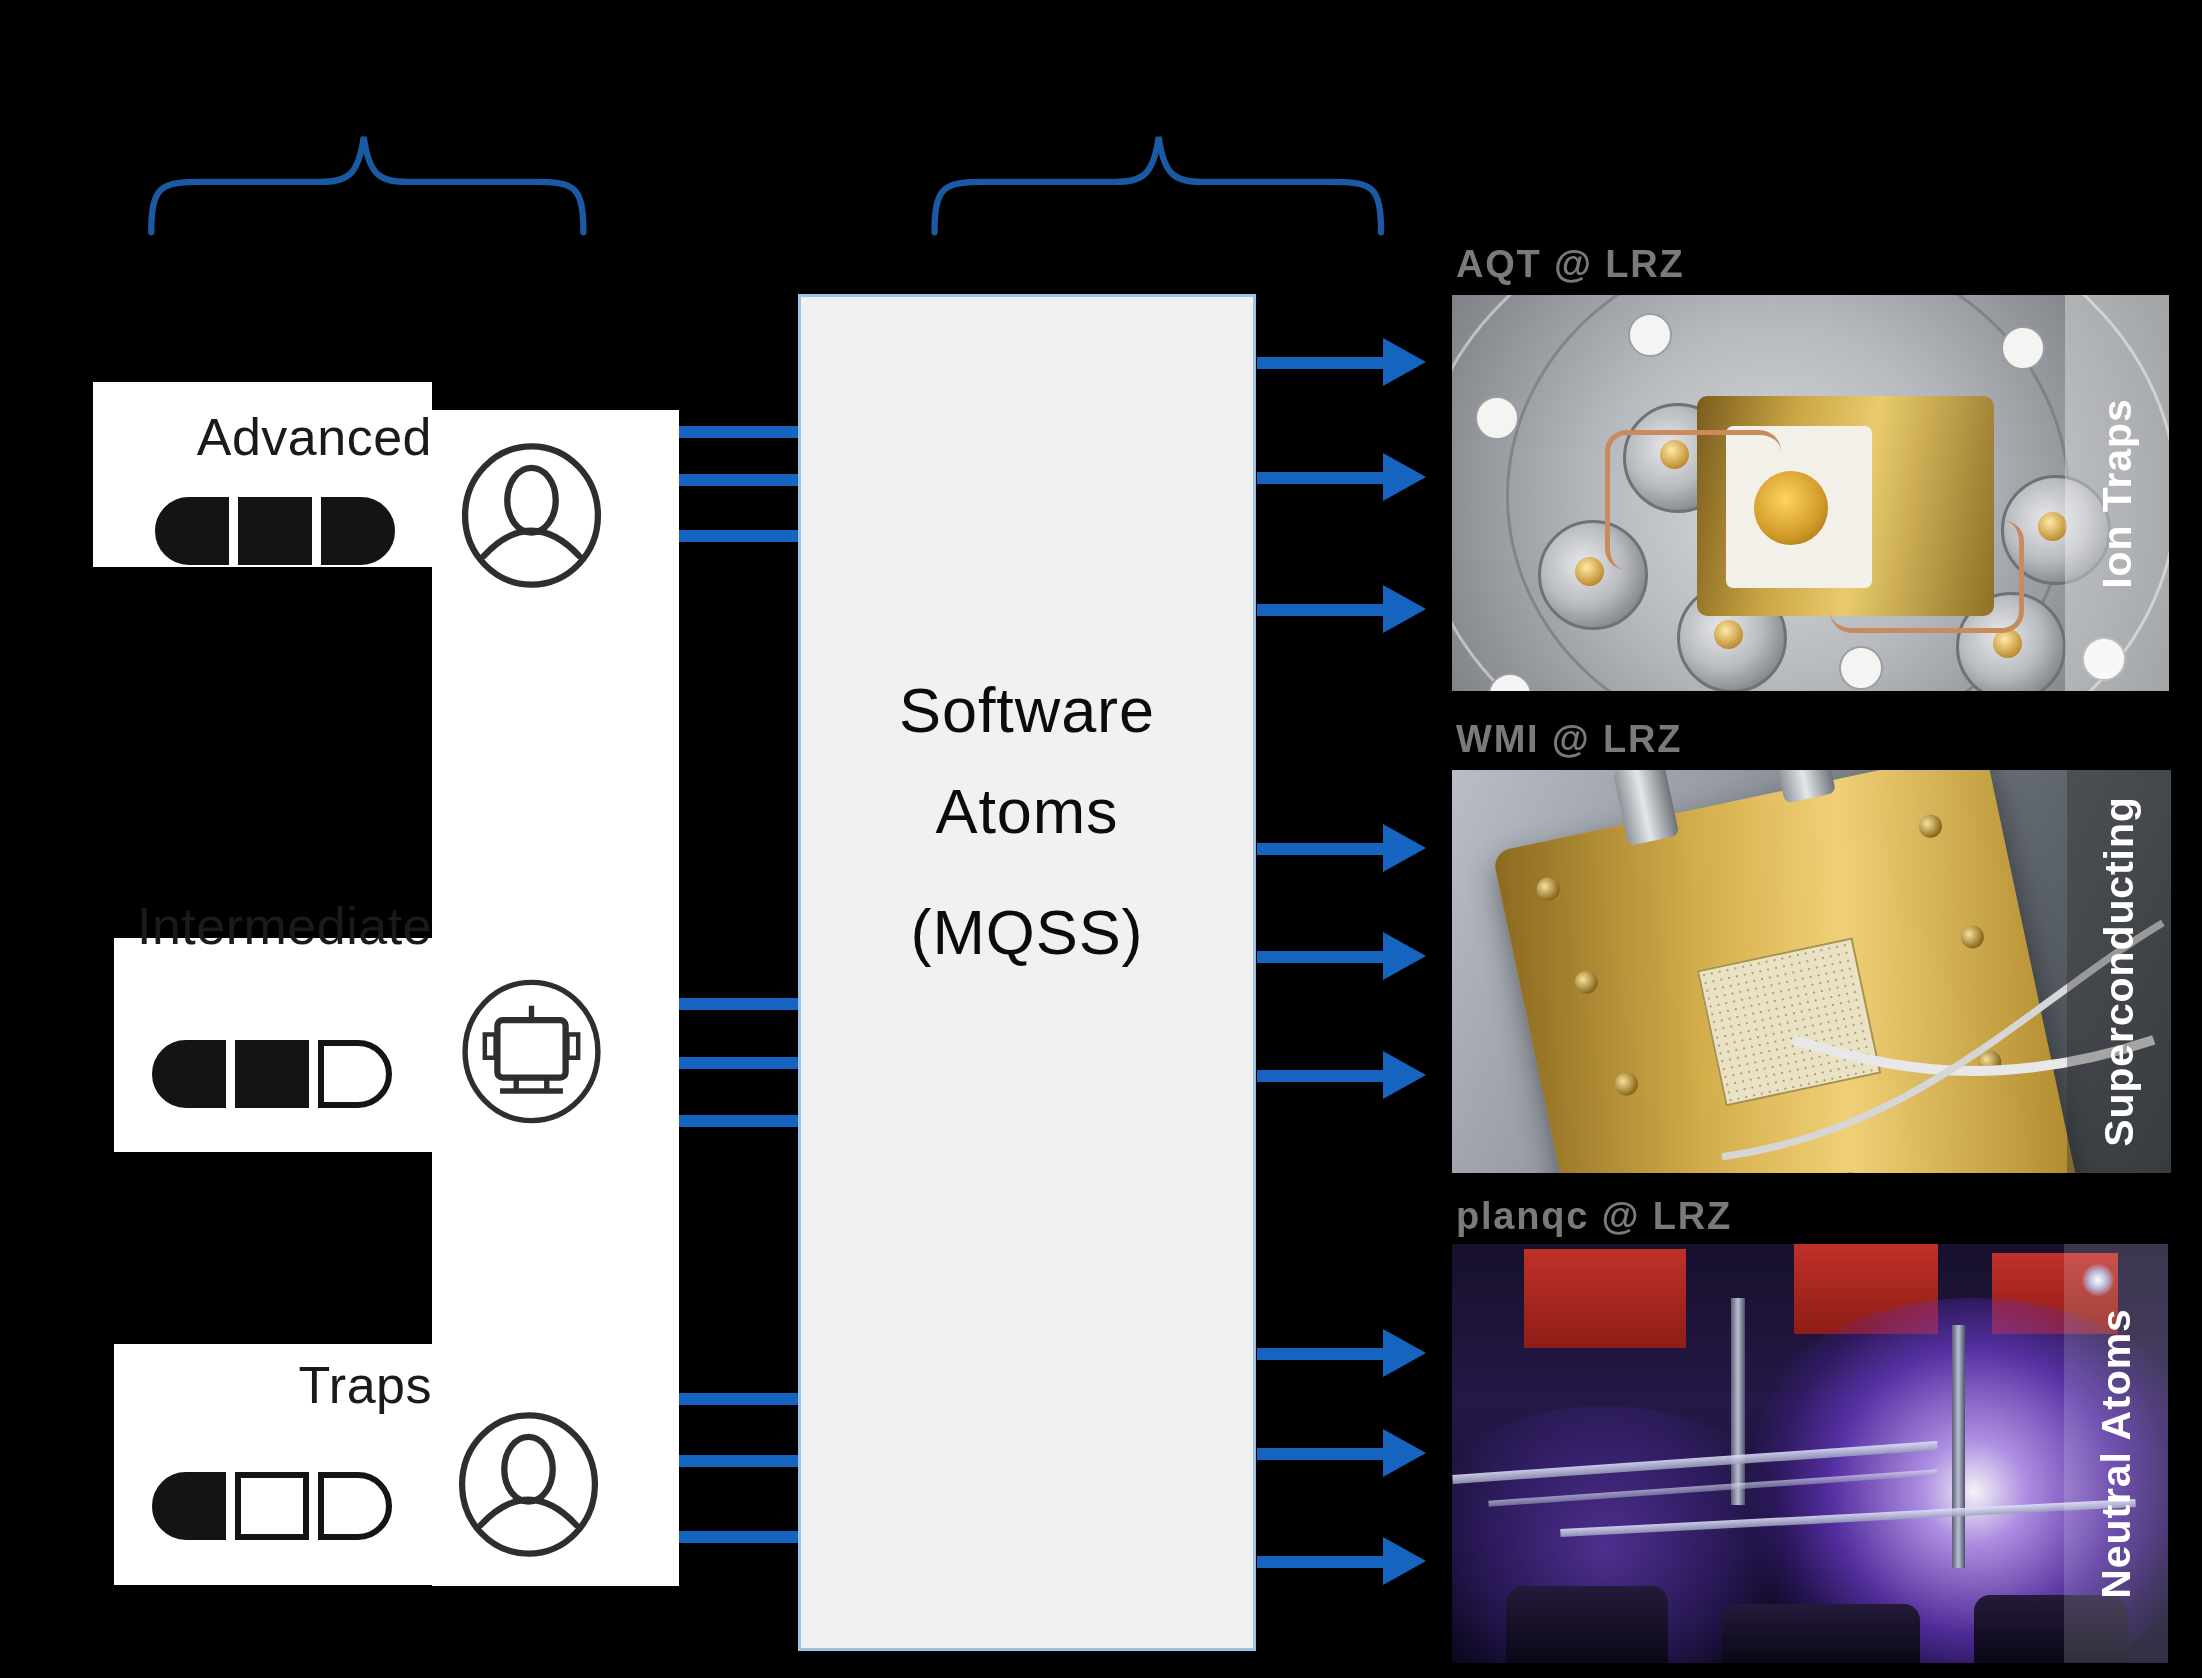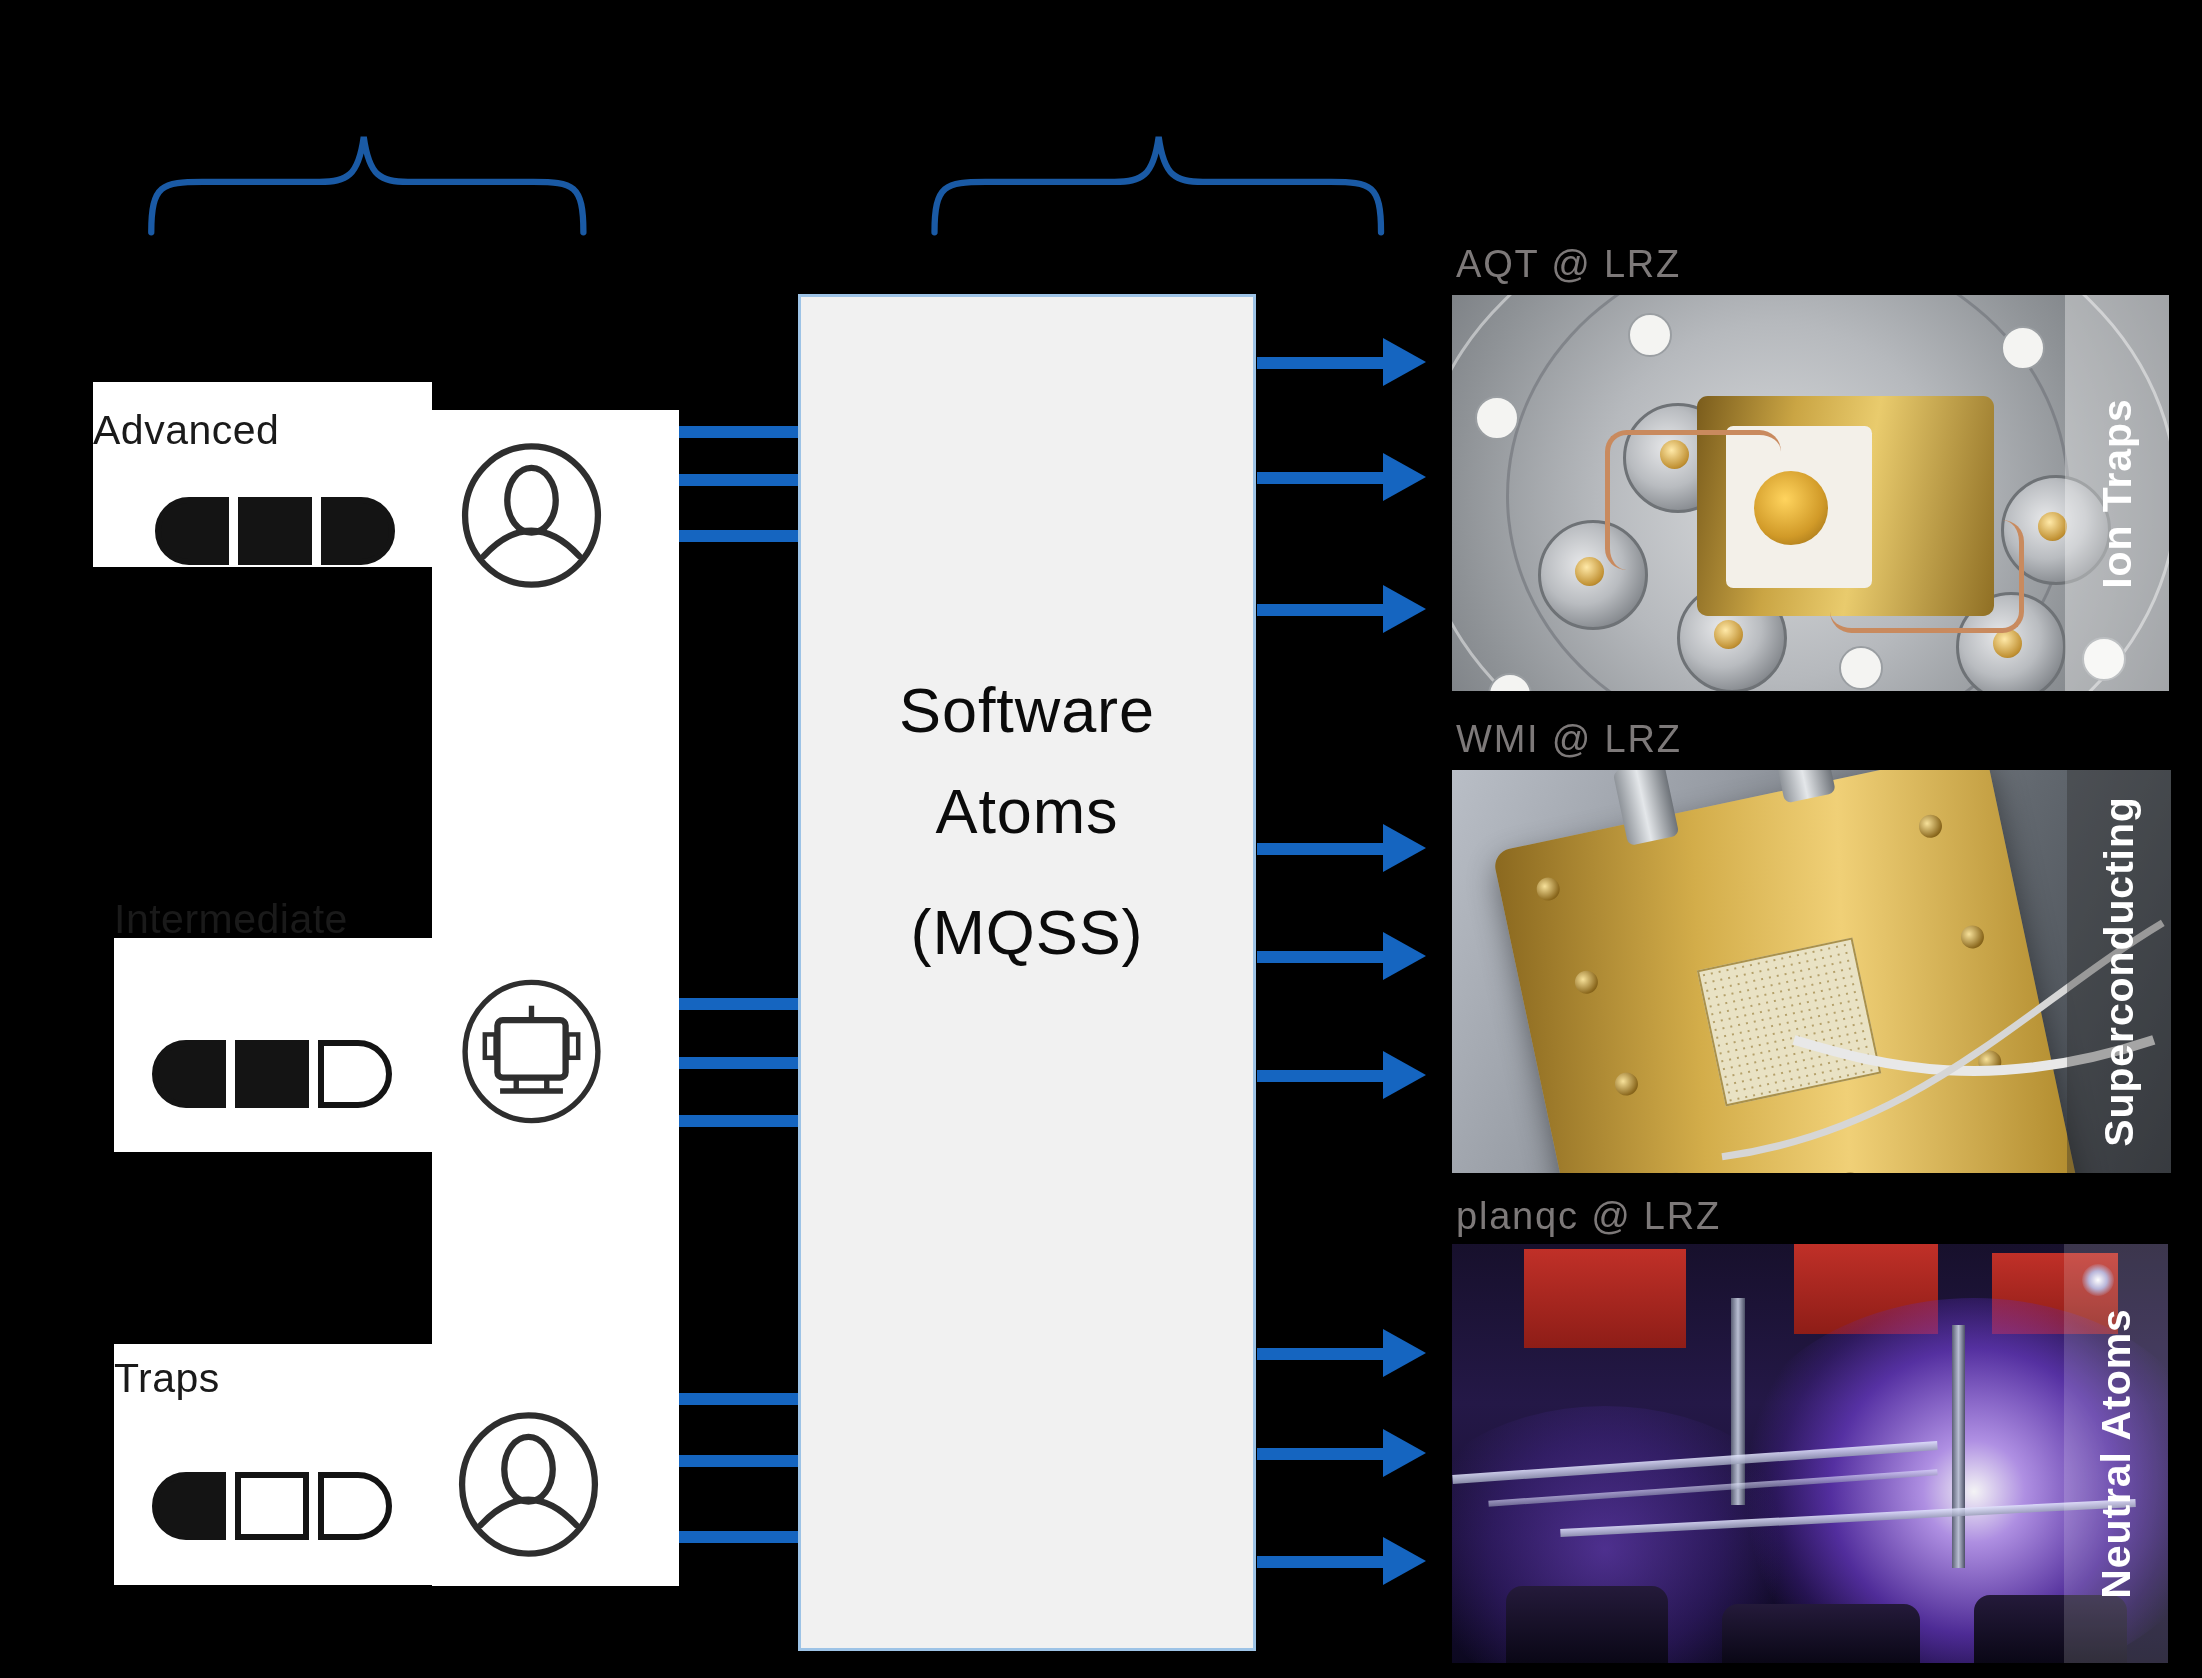--- a/index.html
+++ b/index.html
@@ -1,37 +1,37 @@
 <!DOCTYPE html>
 <html style="font-size:14.4px"><head>
 <meta charset="utf-8">
 <style>
   html,body{margin:0;padding:0;background:#000;}
   body{width:2203px;height:1679px;position:relative;overflow:hidden;
        font-family:"Liberation Sans", sans-serif;
        --arrow:#1565C0; --brace:#1A5AA5; --boxborder:#9DC3E6; --boxfill:#F1F1F1; --gray:#7D7979;}
   .abs{position:absolute;}
   .wbox{position:absolute;background:#ffffff;}
-  .lvl-label{position:absolute;text-align:left;font-size:41px;color:#1a1a1a;letter-spacing:0.5px;}
+  .lvl-label{position:absolute;text-align:right;font-size:52px;color:#1a1a1a;letter-spacing:0.5px;}
   .battery{position:absolute;display:flex;column-gap:9px;}
   .seg{width:74px;height:68px;border:6.3px solid #141414;background:#ffffff;box-sizing:border-box;}
   .seg.s1{border-radius:36px 0 0 36px;}
   .seg.s3{border-radius:0 36px 36px 0;}
   .seg.filled{background:#141414;}
   .fline{position:absolute;left:679px;width:121px;height:11.7px;background:var(--arrow);}
   .rarrow{position:absolute;left:1257px;width:171px;height:49px;}
   .rarrow .shaft{position:absolute;left:0;top:19px;width:128px;height:11.7px;background:var(--arrow);}
   .rarrow .head{position:absolute;left:126px;top:0;width:0;height:0;
                 border-left:43px solid var(--arrow);border-top:24px solid transparent;border-bottom:24px solid transparent;}
   .mqss{position:absolute;left:798px;top:294px;width:458px;height:1357px;background:var(--boxfill);
         border:3.6px solid var(--boxborder);box-sizing:border-box;}
   .mqss-title{position:absolute;left:0;right:0;top:363px;text-align:center;color:#0b0b0b;
               font-size:63px;line-height:101px;letter-spacing:0.9px;}
   .mqss-title .l5{margin-top:20px;}
-  .site-label{position:absolute;left:1456px;font-size:38px;font-weight:normal;color:var(--gray);letter-spacing:1.8px;}
+  .site-label{position:absolute;left:1456px;font-size:38px;font-weight:bold;color:var(--gray);letter-spacing:1.8px;}
   .photo{position:absolute;left:1452px;overflow:hidden;}
   .band{position:absolute;top:0;bottom:0;right:0;width:104px;display:flex;align-items:center;justify-content:center;}
   .band span{transform:rotate(-90deg);white-space:nowrap;color:#ffffff;font-size:41px;font-weight:bold;letter-spacing:0.9px;}
   .icon-svg{position:absolute;}
   
   .p1{background:radial-gradient(circle at 45% 52%, #d9dbdd 0%, #b6b9bd 40%, #8e9296 72%, #6f7378 100%);}
   .ring{position:absolute;border-radius:50%;}
   .bolt{position:absolute;width:40px;height:40px;border-radius:50%;background:#f4f4f2;border:2.7px solid #9a9ea2;}
   .port{position:absolute;width:104px;height:104px;border-radius:50%;
         background:radial-gradient(circle at 40% 40%, #e7e8ea 0%, #b9bcc0 45%, #7e8287 80%, #5d6166 100%);

